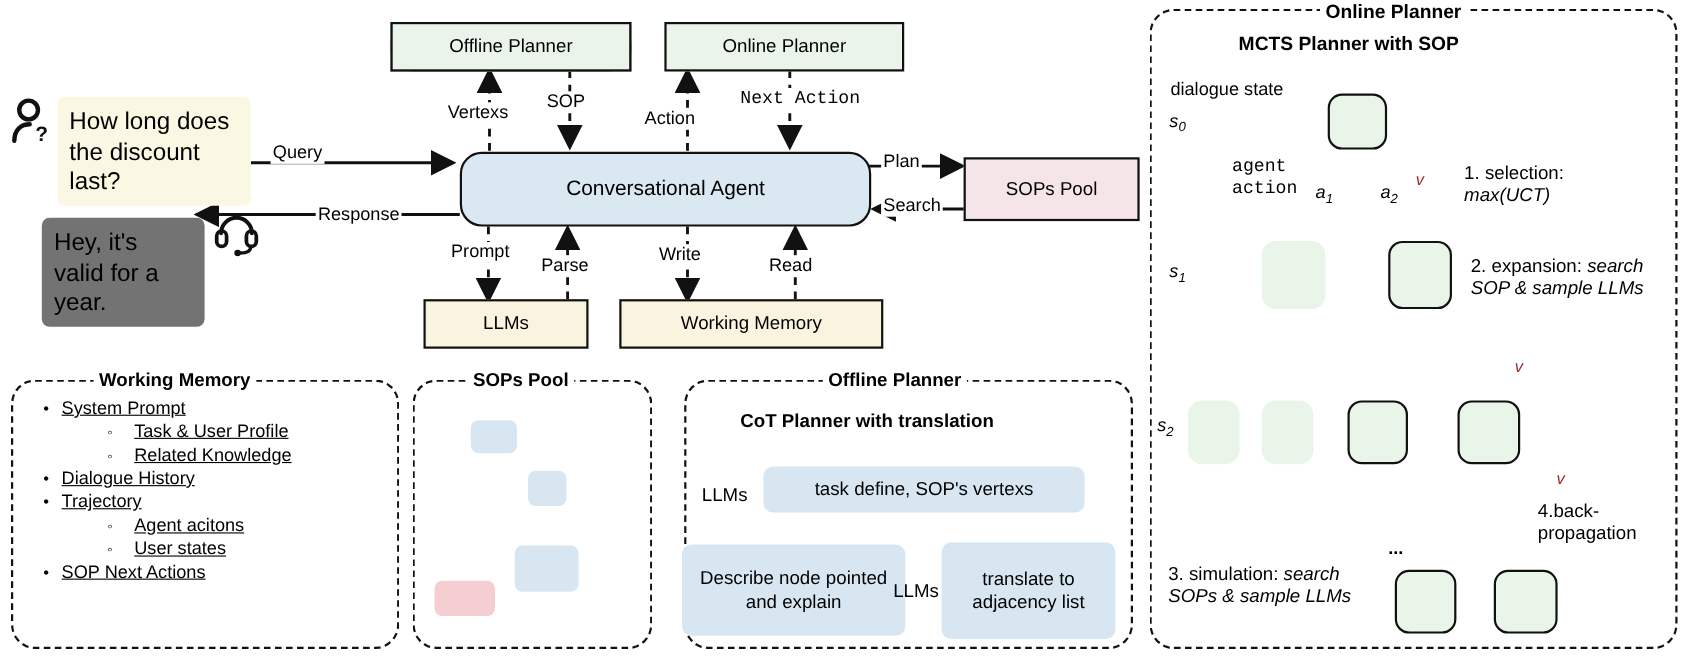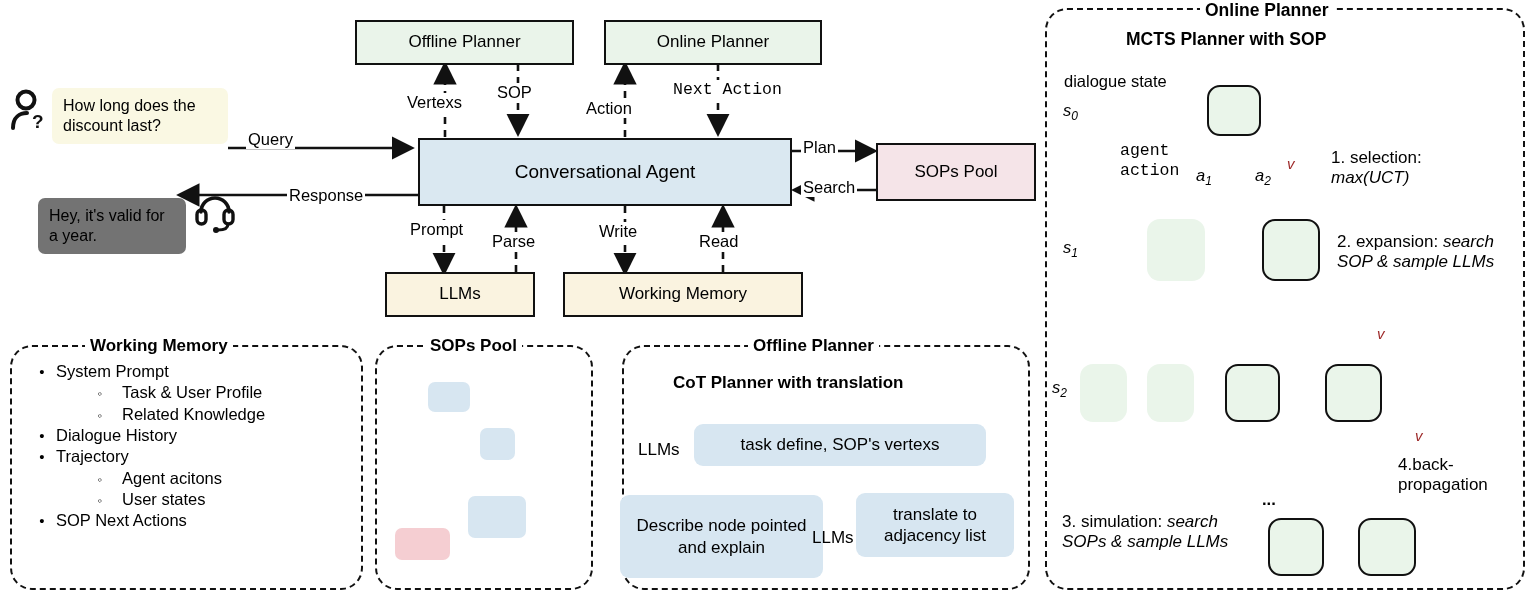--- a/index.html
+++ b/index.html
@@ -16,30 +16,30 @@
 
   
   .box {
     position:absolute;
     display:flex; align-items:center; justify-content:center;
     text-align:center;
     border:2.5px solid #111;
     font-size:17px;
     line-height:1.2;
   }
-  .box.rounded { border-radius:0; }
+  .box.rounded { border-radius:20px; }
   .green  { background:#eaf4ea; }
   .blue   { background:#dae8f1; }
   .cream  { background:#faf3e0; }
   .pink   { background:#f5e4e8; }
 
   
   .bubble {
     position:absolute; padding:8px 11px; border-radius:7px;
-    font-size:16px; line-height:1.25;
+    font-size:22px; line-height:1.25;
   }
   .bubble.user  { background:#faf8e3; }
   .bubble.agent { background:#737373; }
 
   
   .elabel {
     position:absolute; font-size:16.5px; white-space:nowrap;
     background:#fff; padding:0 2px;
   }
 
@@ -60,21 +60,21 @@
     white-space:nowrap;
   }
 
   
   .wm-list { position:absolute; font-size:16.5px; line-height:1.05; }
   .wm-item { display:flex; align-items:baseline; margin-bottom:4px; white-space:nowrap; }
   .wm-item .bul { width:20px; text-align:center; font-size:15px; }
   .wm-item.sub  { margin-left:58px; }
   .wm-item.sub .bul { font-size:13px; }
   .wm-item.sub .txt { margin-left:12px; }
-  .wm-item .txt { margin-left:4px; }
+  .wm-item .txt { margin-left:4px;text-decoration:underline; }
 
   
   .mini {
     position:absolute; border-radius:7px;
   }
   .mini.b { background:#d7e6f1; }
   .mini.r { background:#f5ced2; }
 
   
   .opbox {
@@ -297,21 +297,21 @@
 <div class="panel-sub" style="left:673px; top:373px;"><span>CoT Planner with translation</span></div>
 
 <div class="oplabel" style="left:638px; top:440px;"><span>LLMs</span></div>
 <div class="opbox" style="left:694px; top:424px; width:292px; height:42px;">
   <span>task define, SOP's vertexs</span>
 </div>
 <div class="opbox" style="left:620px; top:495px; width:203px; height:83px;">
   <span>Describe node pointed and explain</span>
 </div>
 <div class="oplabel" style="left:812px; top:528px;"><span>LLMs</span></div>
-<div class="opbox" style="left:856px; top:493px; width:158px; height:64px;">
+<div class="opbox" style="left:856px; top:493px; width:158px; height:88px;">
   <span>translate to adjacency list</span>
 </div>
 
 <div class="panel" style="left:1045px; top:8px; width:480px; height:582px;"></div>
 <div class="panel-title" style="left:1200px; top:0px; font-size:17.5px;"><span>Online Planner</span></div>
 <div class="panel-sub" style="left:1126px; top:29px; font-size:17.5px;"><span>MCTS Planner with SOP</span></div>
 
 <div class="mlabel" style="left:1064px; top:72px;"><span>dialogue state</span></div>
 <div class="mlabel italic" style="left:1063px; top:101px;">s<span class="sublabel">0</span></div>
 <div class="mlabel italic" style="left:1063px; top:238px;">s<span class="sublabel">1</span></div>

